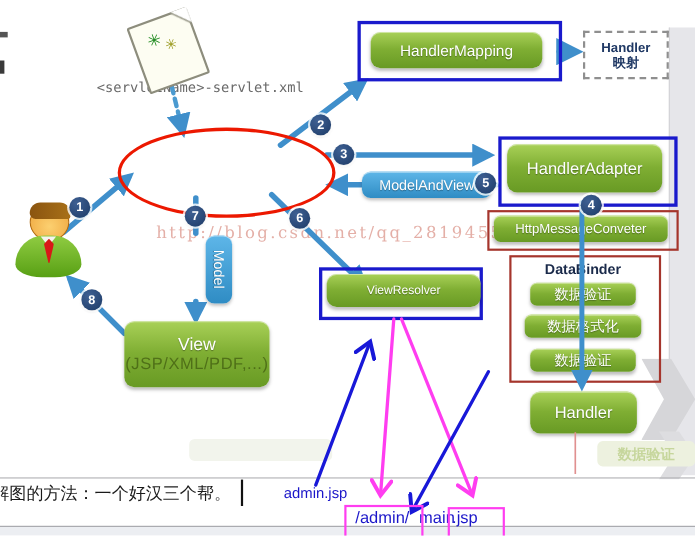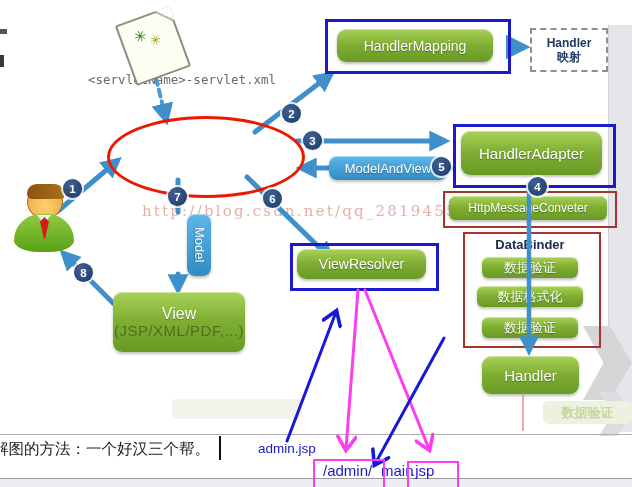--- a/index.html
+++ b/index.html
@@ -106,21 +106,21 @@
 
   <div class="abs outline-red" style="left:463px;top:232px;width:134px;height:112px;z-index:3;"></div>
   <div class="abs" style="left:463px;top:237px;width:134px;text-align:center;font-size:13px;font-weight:bold;color:#1a2a4a;z-index:3;">DataBinder</div>
   <div class="abs node green" style="left:482px;top:257px;width:96px;height:21px;font-size:13px;border-radius:6px;z-index:3;">数据验证</div>
   <div class="abs node green" style="left:477px;top:286px;width:106px;height:21px;font-size:13px;border-radius:6px;z-index:3;">数据格式化</div>
   <div class="abs node green" style="left:482px;top:317px;width:96px;height:21px;font-size:13px;border-radius:6px;z-index:3;">数据验证</div>
 
   <div class="abs node green" style="left:482px;top:356px;width:97px;height:38px;font-size:15px;z-index:3;">Handler</div>
 
   <div class="abs outline-blue" style="left:290px;top:243px;width:143px;height:42px;z-index:3;"></div>
-  <div class="abs node green" style="left:297px;top:249px;width:129px;height:30px;font-size:14px;z-index:3;">ViewResolver</div>
+  <div class="abs node green" style="left:297px;top:249px;width:140px;height:30px;font-size:11px;z-index:3;">ViewResolver</div>
 
   <div class="abs node bluebox" style="left:165px;top:214px;width:24px;height:62px;font-size:13px;writing-mode:vertical-rl;z-index:3;">Model</div>
 
   <div class="abs node green" style="left:113px;top:292px;width:132px;height:60px;flex-direction:column;z-index:3;line-height:1.1;">
     <span style="font-size:16px;">View</span>
     <span style="font-size:15px;color:rgba(45,65,5,.55);text-shadow:none;letter-spacing:.5px;">(JSP/XML/PDF,...)</span>
   </div>
 
   <div class="abs step" style="left:63px;top:179px;">1</div>
   <div class="abs step" style="left:282px;top:104px;">2</div>

